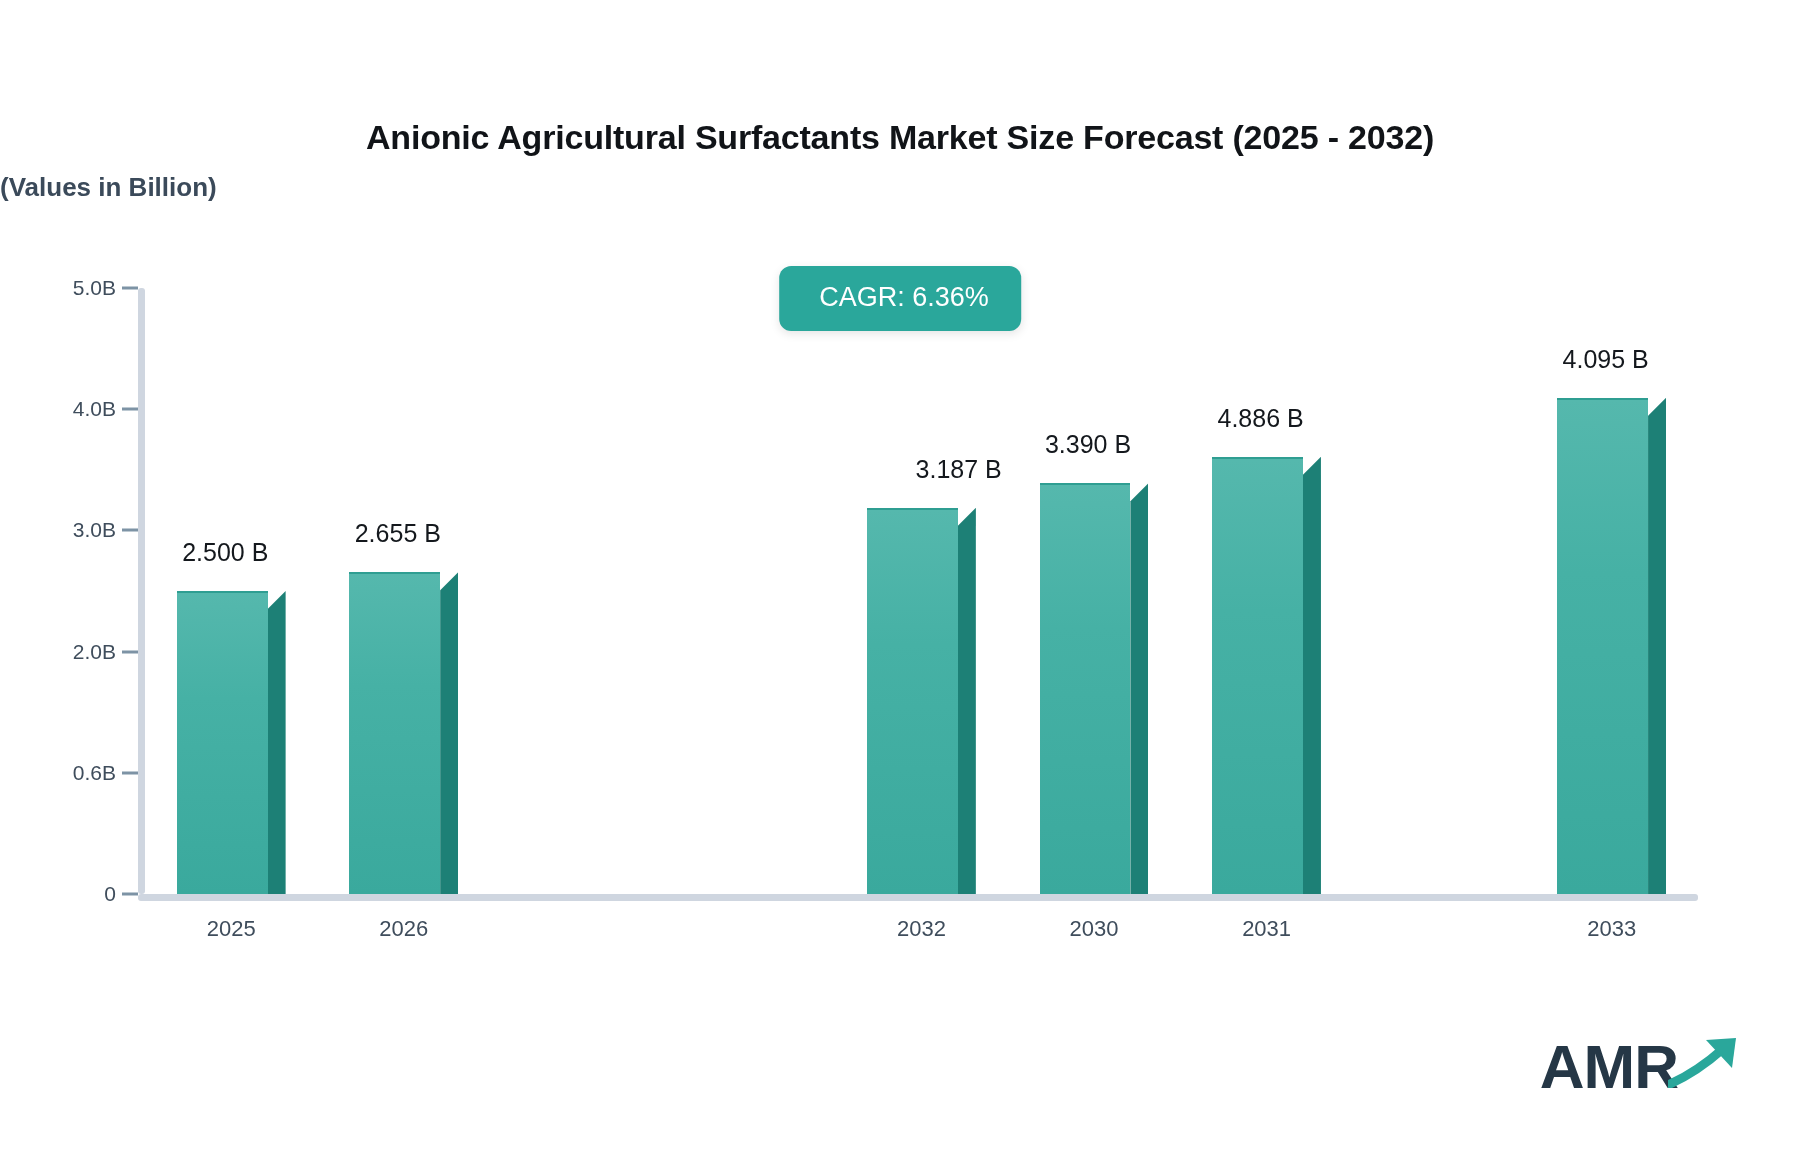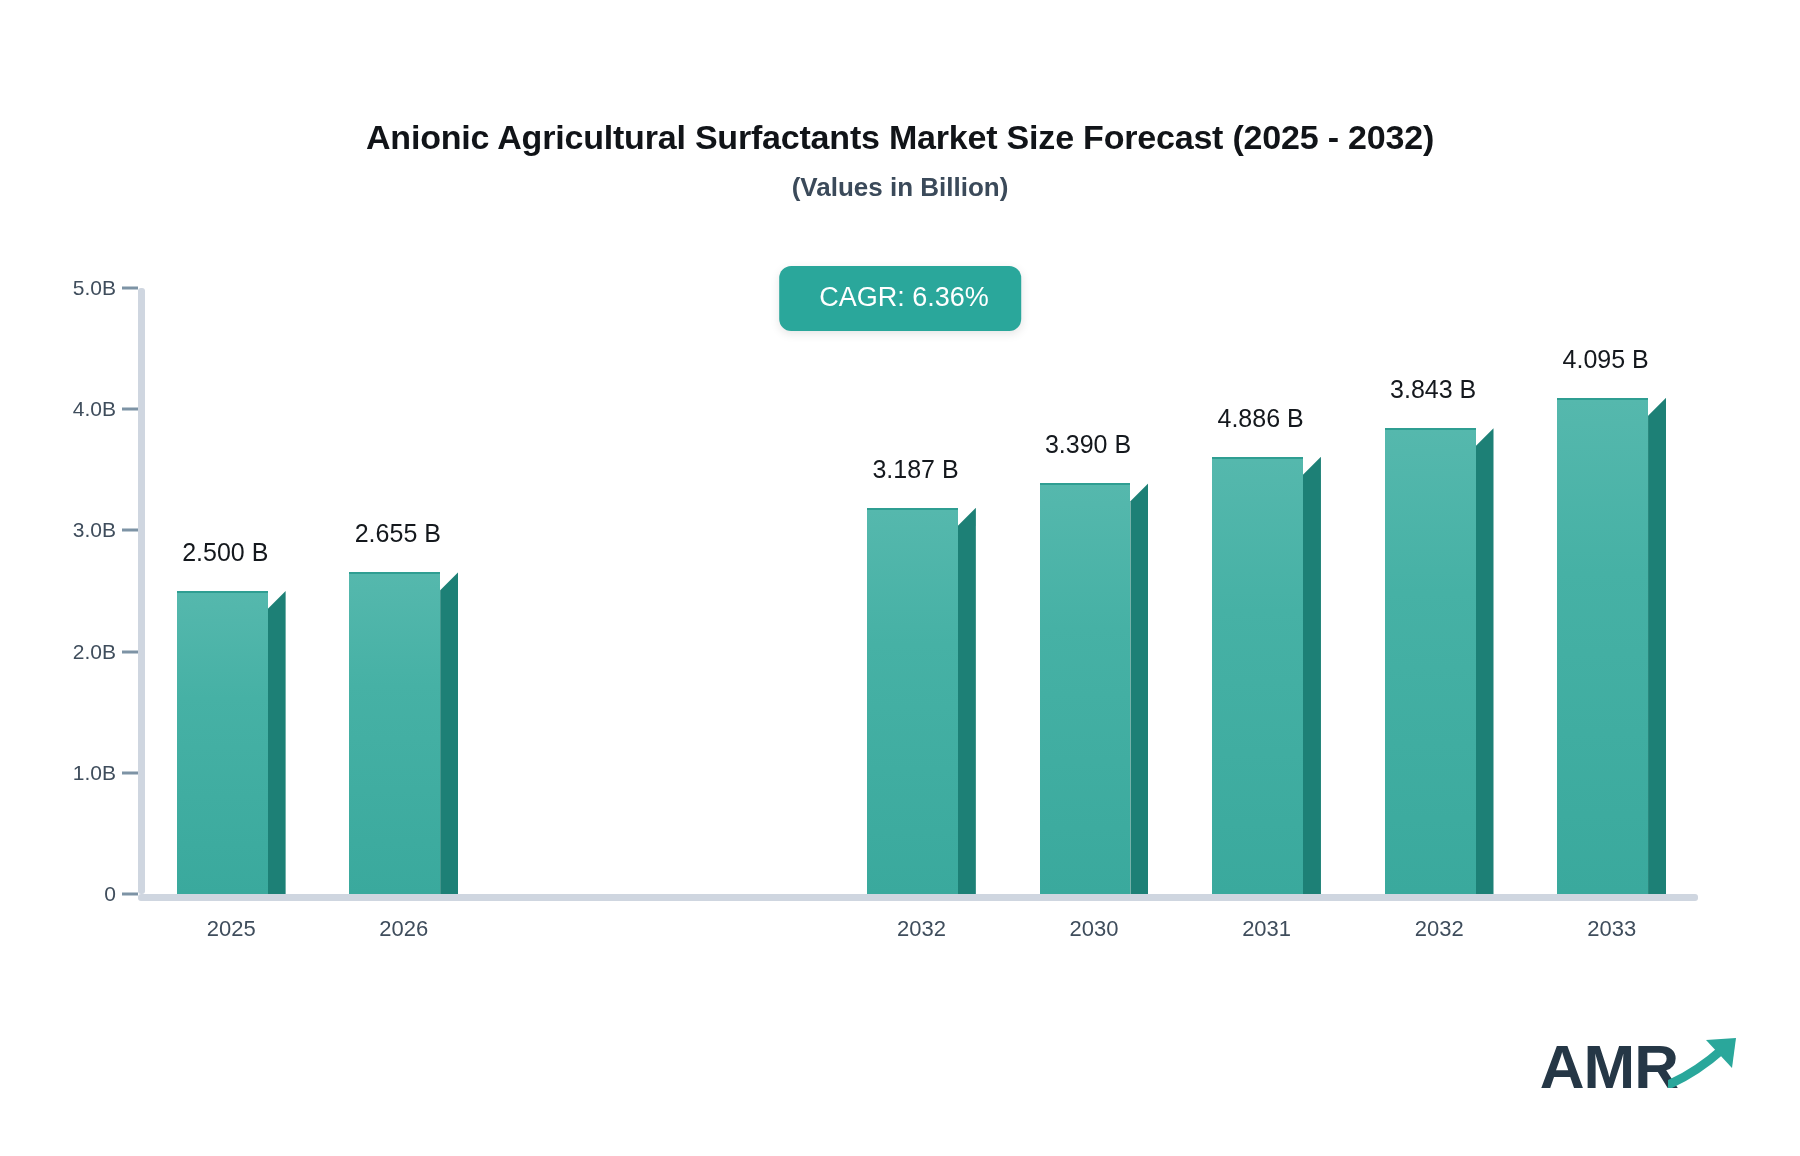--- a/index.html
+++ b/index.html
@@ -21,21 +21,20 @@
     top: 118px; left: 0; width: 1800px;
     text-align: center;
     font-size: 34px;
     font-weight: bold;
     color: #111418;
     letter-spacing: -0.2px;
   }
   .chart-subtitle {
     position: absolute;
     top: 172px; left: 0; width: 1800px;
-    text-align: center;
     font-size: 26px;
     font-weight: bold;
     color: #3b4a5a;
   }
 
   
   .cagr-badge {
     position: absolute;
     top: 266px;
     left: 50%;
@@ -169,21 +168,21 @@
 <div class="page">
 
   <div class="chart-title">Anionic Agricultural Surfactants Market Size Forecast (2025 - 2032)</div>
   <div class="chart-subtitle">(Values in Billion)</div>
 
   <div class="cagr-badge">CAGR: 6.36%</div>
 
   <div class="y-labels" id="y-axis">
       <div class="y-tick" style="top: 606px;">0</div>
       <div class="y-dash" style="top: 606px;"></div>
-      <div class="y-tick" style="top: 484.8px;">1.0B</div>
+      <div class="y-tick" style="top: 484.8px;">0.6B</div>
       <div class="y-dash" style="top: 484.8px;"></div>
       <div class="y-tick" style="top: 363.6px;">2.0B</div>
       <div class="y-dash" style="top: 363.6px;"></div>
       <div class="y-tick" style="top: 242.4px;">3.0B</div>
       <div class="y-dash" style="top: 242.4px;"></div>
       <div class="y-tick" style="top: 121.2px;">4.0B</div>
       <div class="y-dash" style="top: 121.2px;"></div>
       <div class="y-tick" style="top: 0px;">5.0B</div>
       <div class="y-dash" style="top: 0px;"></div>
     </div>
@@ -206,46 +205,38 @@
             <div class="bar-side"></div>
           </div>
           <div class="bar-label" style="bottom: 345.786px; left: -6px;">2.655 B</div>
           <div class="x-label">2026</div>
         </div>
         <div class="bar-slot" style="left: 690.222px; width: 172.556px;">
           <div class="bar-wrap" style="height: 386.264px; width: 108.71px; left: 31.9228px;">
             <div class="bar-front"></div>
             <div class="bar-side"></div>
           </div>
-          <div class="bar-label" style="bottom: 410.264px; left: -6px;">3.187 B</div>
+          <div class="bar-label" style="bottom: 410.264px; left: -6px; text-align: right;">3.187 B</div>
           <div class="x-label">2032</div>
         </div>
         <div class="bar-slot" style="left: 862.778px; width: 172.556px;">
           <div class="bar-wrap" style="height: 410.868px; width: 108.71px; left: 31.9228px;">
             <div class="bar-front"></div>
             <div class="bar-side"></div>
           </div>
           <div class="bar-label" style="bottom: 434.868px; left: -6px;">3.390 B</div>
           <div class="x-label">2030</div>
         </div>
         <div class="bar-slot" style="left: 1035.33px; width: 172.556px;">
           <div class="bar-wrap" style="height: 437.29px; width: 108.71px; left: 31.9228px;">
             <div class="bar-front"></div>
             <div class="bar-side"></div>
           </div>
           <div class="bar-label" style="bottom: 461.29px; left: -6px;">4.886 B</div>
           <div class="x-label">2031</div>
-        </div>
-        <div class="bar-slot" style="left: 1207.89px; width: 172.556px;">
-          <div class="bar-wrap" style="height: 465.772px; width: 108.71px; left: 31.9228px;">
-            <div class="bar-front"></div>
-            <div class="bar-side"></div>
-          </div>
-          <div class="bar-label" style="bottom: 489.772px; left: -6px;">3.843 B</div>
-          <div class="x-label">2032</div>
         </div>
         <div class="bar-slot" style="left: 1380.44px; width: 172.556px;">
           <div class="bar-wrap" style="height: 496.314px; width: 108.71px; left: 31.9228px;">
             <div class="bar-front"></div>
             <div class="bar-side"></div>
           </div>
           <div class="bar-label" style="bottom: 520.314px; left: -6px;">4.095 B</div>
           <div class="x-label">2033</div>
         </div>
       </div>

